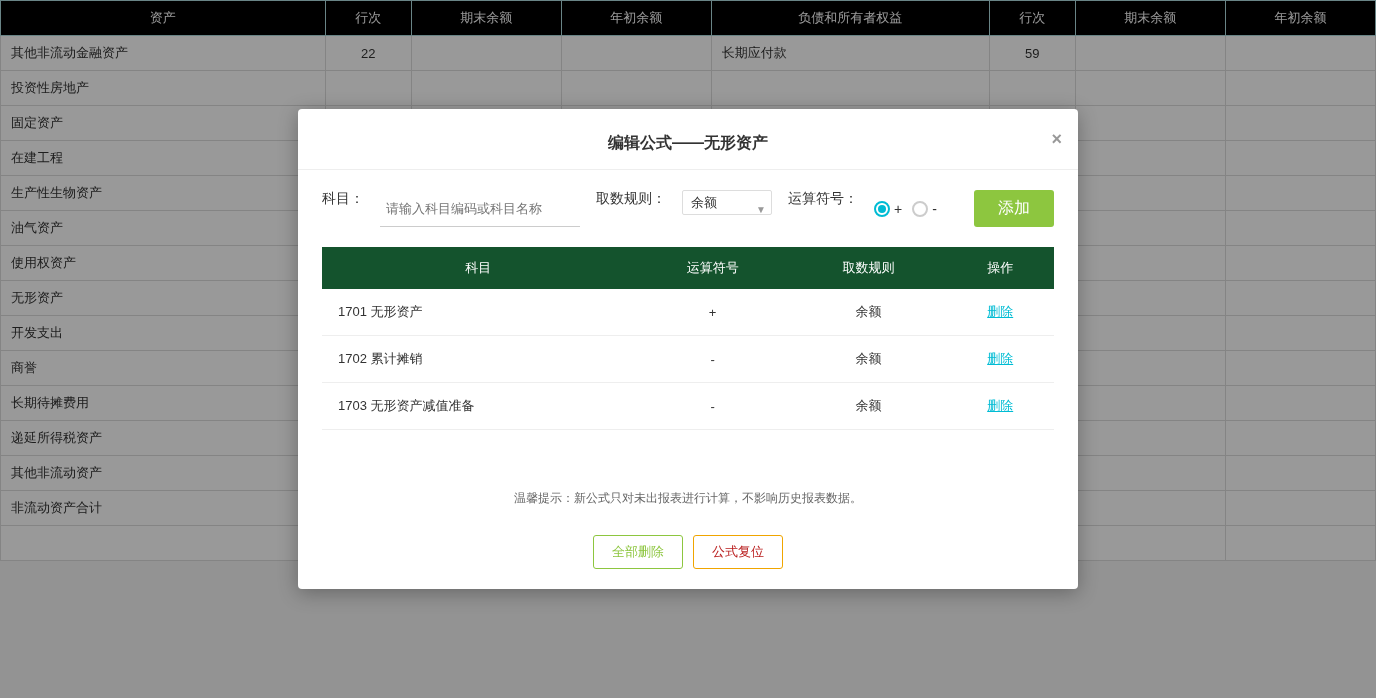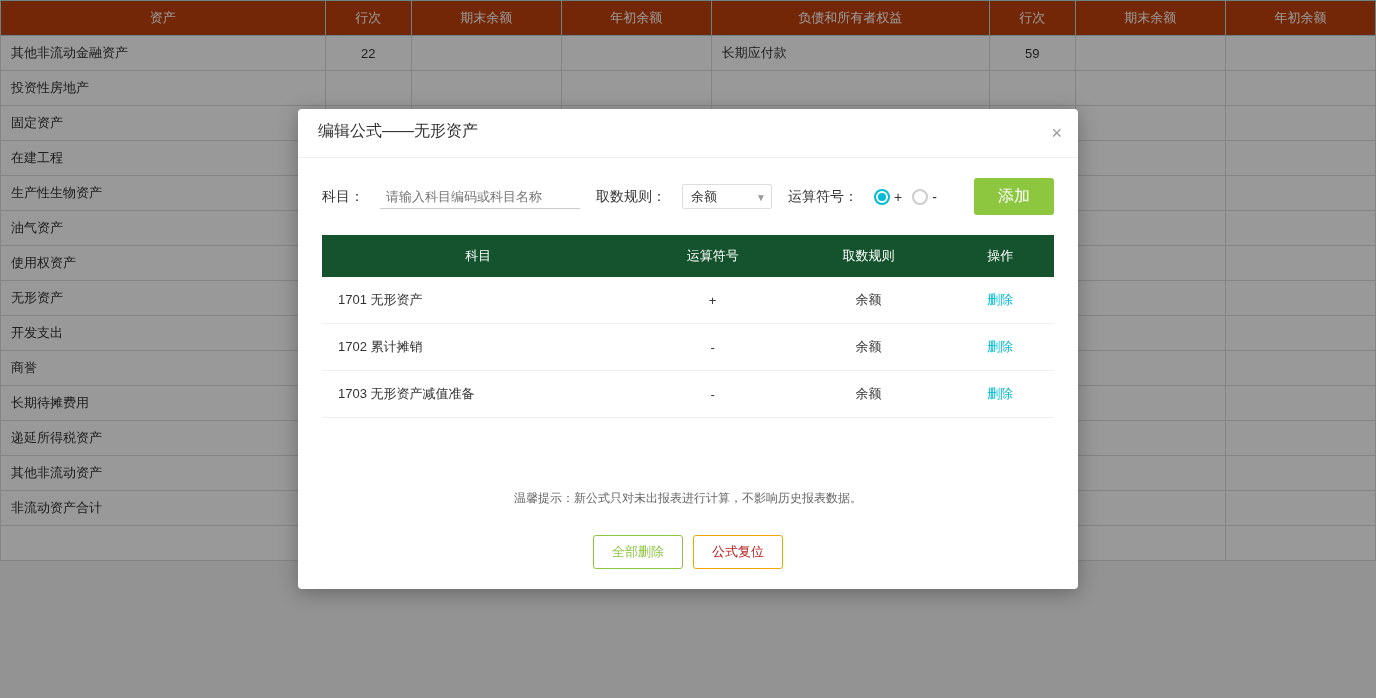--- a/index.html
+++ b/index.html
@@ -21,21 +21,21 @@
       background: #f5f5f5;
     }
 
     .bg-table {
       width: 100%;
       border-collapse: collapse;
       font-size: 13px;
     }
 
     .bg-table th {
-      background: #c2410c;
+      background: #000000;
       color: #fff;
       text-align: center;
       padding: 8px 4px;
       border: 1px solid #b0dde0;
       font-weight: normal;
     }
 
     .bg-table td {
       text-align: center;
       padding: 8px 4px;
@@ -66,24 +66,24 @@
       border-radius: 4px;
       width: 780px;
       min-height: 480px;
       box-shadow: 0 4px 20px rgba(0,0,0,0.3);
       display: flex;
       flex-direction: column;
       position: relative;
     }
 
     .modal-header {
-      text-align: left;
-      padding: 12px 20px 15px;
+      text-align: center;
+      padding: 24px 20px 15px;
       font-size: 16px;
-      font-weight: normal;
+      font-weight: bold;
       color: #333;
       border-bottom: 1px solid #eee;
       position: relative;
     }
 
     .modal-close {
       position: absolute;
       right: 16px;
       top: 50%;
       transform: translateY(-50%);
@@ -94,21 +94,20 @@
     }
 
     .modal-body {
       padding: 20px 24px;
       flex: 1;
     }
 
     
     .form-row {
       display: flex;
-      align-items: center;
       gap: 16px;
       margin-bottom: 20px;
     }
 
     .form-label {
       color: #333;
       white-space: nowrap;
       font-size: 14px;
     }
 
@@ -240,20 +239,21 @@
       text-align: left;
     }
 
     .btn-delete {
       color: #00bcd4;
       background: none;
       border: none;
       cursor: pointer;
       font-size: 13px;
       font-family: inherit;
+      text-decoration: underline;
     }
 
     
     .modal-footer {
       padding: 16px 24px 20px;
       display: flex;
       align-items: center;
       justify-content: space-between;
       flex-direction: column;
     }

